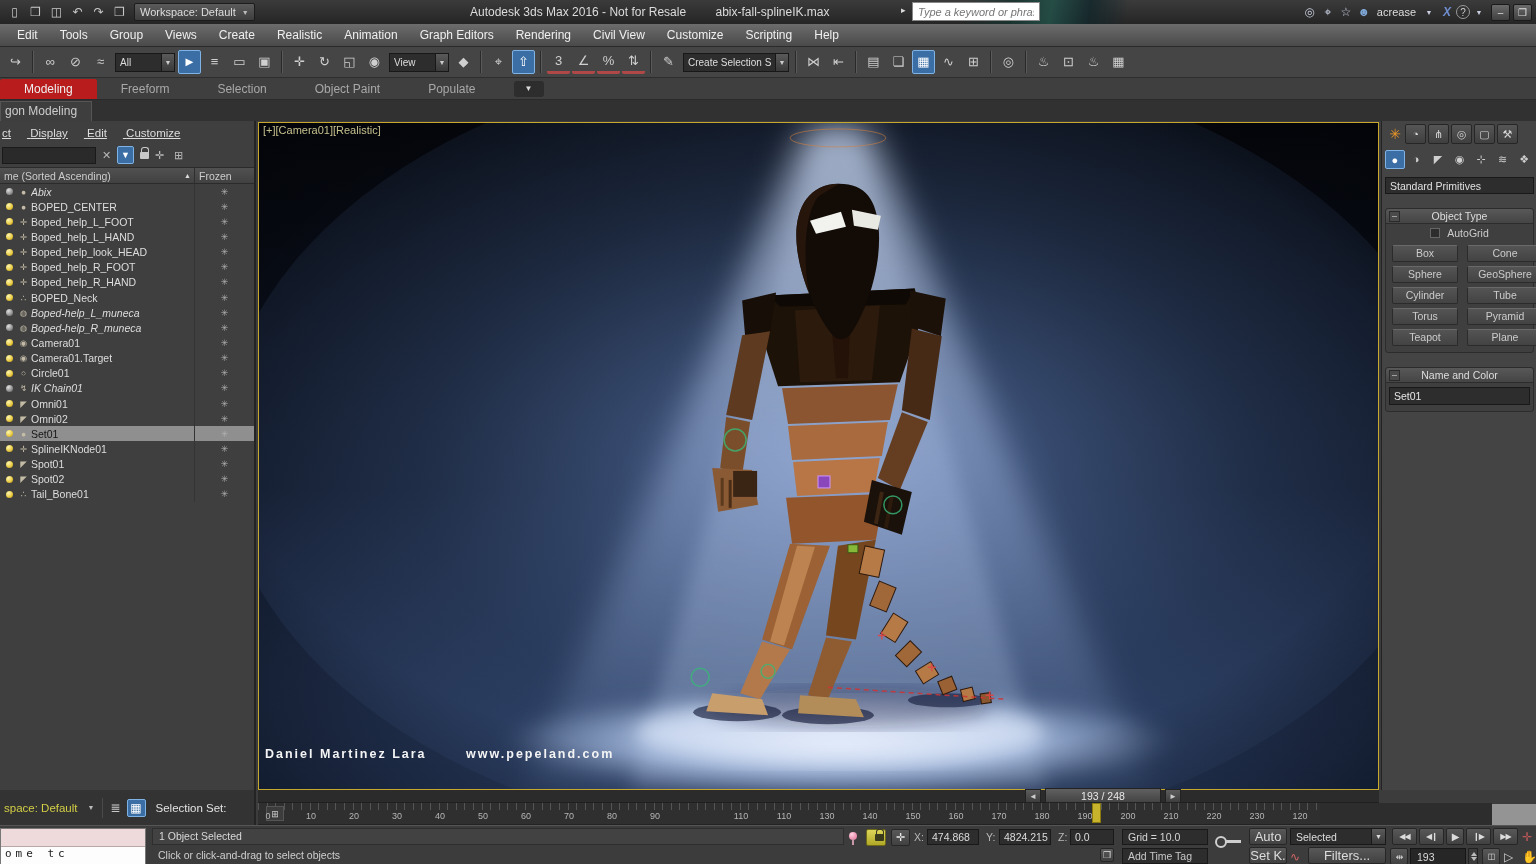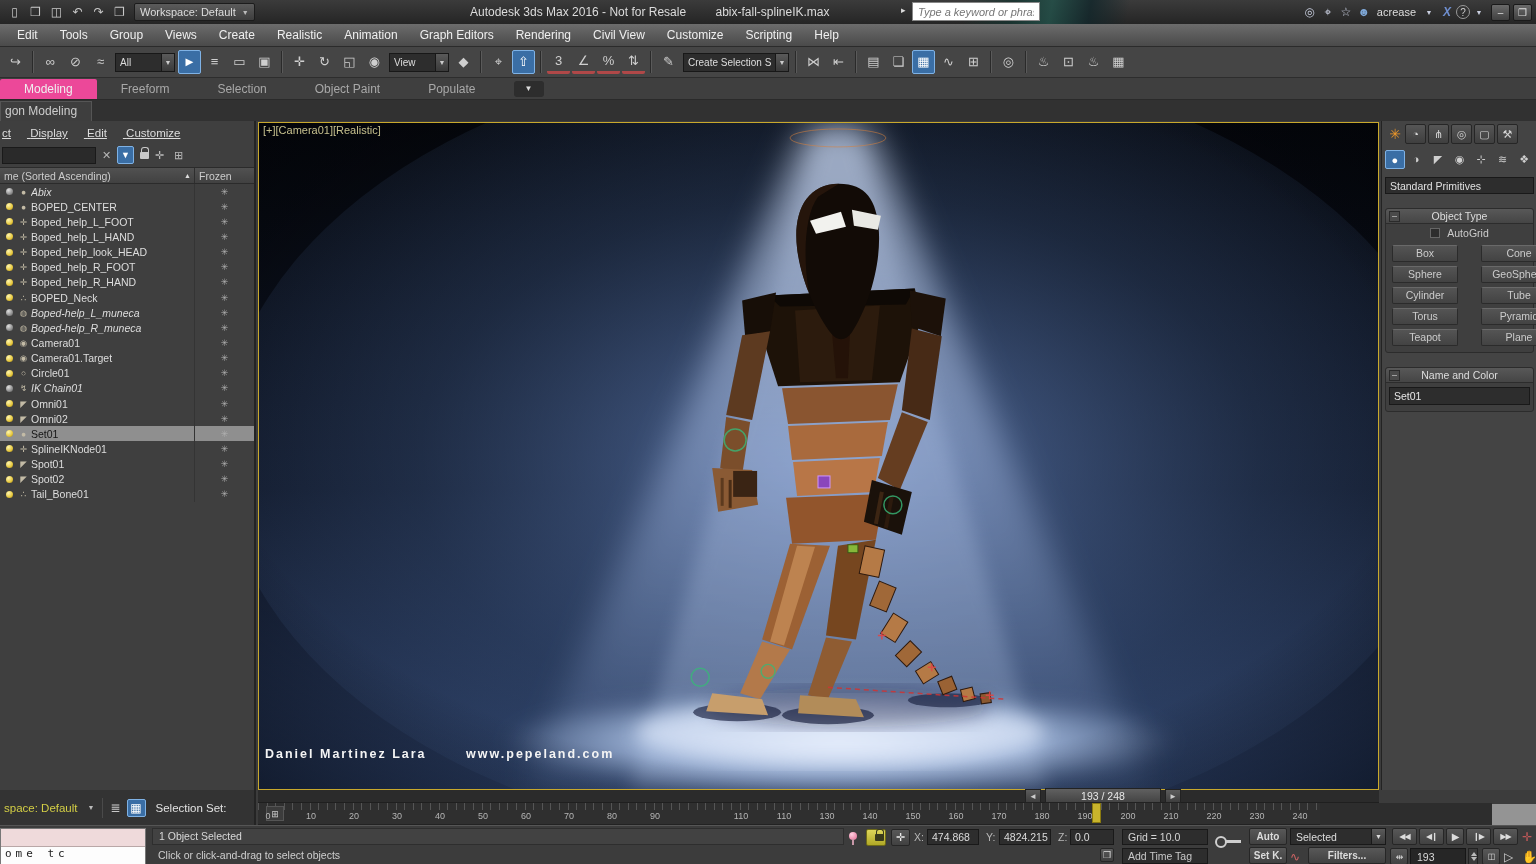--- a/index.html
+++ b/index.html
@@ -35,21 +35,21 @@
   .tbtn.accent{border-bottom:3px solid #b04848;line-height:20px;height:23px;}
   .tsep{width:2px;height:22px;border-left:1px solid #2a2a2a;border-right:1px solid #5a5a5a;margin:0 4px;flex:none;}
   .tdd{width:60px;height:19px;background:#2d2d2d;border:1px solid #181818;display:flex;align-items:center;color:#ddd;font-size:10px;margin:0 2px;flex:none;}
   .tdd.wide{width:106px;}
   .tdd-label{flex:1;padding-left:4px;white-space:nowrap;overflow:hidden;}
   .tdd-caret{width:13px;height:100%;background:linear-gradient(#5a5a5a,#3a3a3a);border-left:1px solid #181818;font-size:7px;text-align:center;line-height:18px;color:#ccc;flex:none;}
 
   
   .ribbon-tabs{left:0;top:78px;width:1536px;height:22px;background:#3f3f3f;border-bottom:1px solid #2a2a2a;display:flex;align-items:flex-end;}
   .rtab{padding:3px 24px;color:#a8a8a8;font-size:12px;}
-  .rtab.active{background:#ec4899;color:#efefef;border-radius:2px 2px 0 0;}
+  .rtab.active{background:#b91c1c;color:#efefef;border-radius:2px 2px 0 0;}
   .ribbon-min{margin-left:14px;margin-bottom:2px;width:30px;height:16px;background:#2d2d2d;border-radius:3px;color:#ddd;font-size:8px;text-align:center;line-height:16px;}
   .ribbon-sub{left:0;top:100px;width:1536px;height:21px;background:#313131;}
   .sub-tab{position:absolute;left:0;top:1px;height:20px;background:#3e3e3e;border:1px solid #555;border-bottom:none;padding:0 14px 0 4px;color:#ccc;font-size:12px;line-height:19px;}
 
   
   .sx{left:0;top:121px;width:256px;height:669px;background:#3f3f3f;border-right:2px solid #242424;}
   .sx-menus{padding:6px 2px 4px 2px;color:#ddd;font-size:11.5px;text-decoration:underline;}
   .sx-menus span{margin-right:16px;}
   .sx-search{display:flex;align-items:center;height:24px;padding:0 2px;}
   .sx-input{width:94px;height:17px;background:#2a2a2a;border:1px solid #1a1a1a;}
@@ -85,21 +85,21 @@
   .cp-tab{width:21px;height:20px;background:linear-gradient(#565656,#3f3f3f);border:1px solid #262626;border-radius:2px;margin-right:2px;text-align:center;line-height:18px;color:#d5d5d5;font-size:11px;}
   .cp-sub{display:flex;align-items:center;height:24px;}
   .cp-sub .si{width:20px;height:19px;text-align:center;line-height:19px;color:#cfcfcf;font-size:11px;margin-right:2px;}
   .cp-sub .si.activeblue{background:#3a6ea5;border:1px solid #7fb2e5;border-radius:2px;color:#fff;}
   .cp-dd{margin-top:6px;width:149px;height:17px;background:#2d2d2d;border:1px solid #191919;color:#e0e0e0;font-size:10.5px;line-height:16px;padding-left:4px;}
   .rollout{margin-top:14px;width:149px;background:#3f3f3f;border:1px solid #2c2c2c;border-radius:3px;padding-bottom:6px;}
   .ro-head{height:15px;background:linear-gradient(#585858,#454545);border-bottom:1px solid #2c2c2c;border-radius:3px 3px 0 0;position:relative;text-align:center;color:#ddd;font-size:10.5px;line-height:14px;}
   .ro-min{position:absolute;left:3px;top:2px;width:11px;height:11px;background:#4a4a4a;border:1px solid #2a2a2a;color:#ccc;font-size:9px;line-height:8px;text-align:center;}
   .ag-row{display:flex;align-items:center;justify-content:center;height:18px;color:#ccc;font-size:10.5px;}
   .chk{width:10px;height:10px;background:#2d2d2d;border:1px solid #666;margin-right:7px;}
-  .cp-grid{display:grid;grid-template-columns:66px 76px;gap:4px 23px;padding:3px 0 0 6px;}
+  .cp-grid{display:grid;grid-template-columns:66px 76px;gap:4px 9px;padding:3px 0 0 6px;}
   .cp-btn{height:17px;background:linear-gradient(#545454,#434343);border:1px solid #2b2b2b;border-top-color:#696969;border-radius:2px;color:#ccc;font-size:10.5px;text-align:center;line-height:15px;white-space:nowrap;overflow:hidden;}
   .nm-field{margin:4px 3px 0 3px;height:18px;background:#2d2d2d;border:1px solid #191919;color:#e6e6e6;font-size:10.5px;line-height:17px;padding-left:4px;}
 
   
   .slider-row{left:258px;top:790px;width:1121px;height:13px;background:#2b2b2b;border-bottom:1px solid #1f1f1f;}
   .sl-handle{position:absolute;left:767px;top:-2px;height:15px;display:flex;align-items:center;}
   .sl-arrow{width:16px;height:14px;background:linear-gradient(#5c5c5c,#3e3e3e);border:1px solid #222;text-align:center;line-height:13px;color:#ccc;font-size:8px;}
   .sl-label{width:116px;height:15px;background:linear-gradient(#606060,#444);border:1px solid #222;text-align:center;line-height:14px;color:#e8e8e8;font-size:10.5px;margin:0 4px;}
   .ruler{left:258px;top:803px;width:1062px;height:22px;background:#2f2f2f;border-bottom:1px solid #222;
          background-image:repeating-linear-gradient(90deg,#555 0 1px,transparent 1px 8.6px);
@@ -132,21 +132,21 @@
   .mlock.dark{background:#3a3a1c;}
   .mlock.dark::before{border-color:#3a3a1c;}
   .abs-btn{position:absolute;left:891px;top:3px;width:19px;height:17px;background:linear-gradient(#585858,#414141);border:1px solid #262626;border-radius:2px;color:#e8e8e8;text-align:center;line-height:15px;font-size:11px;}
   .coord-lab{position:absolute;top:5px;color:#b8b8b8;font-size:10.5px;}
   .coord-field{position:absolute;top:3px;height:16px;background:#2d2d2d;border:1px solid #191919;color:#dcdcdc;font-size:10.5px;line-height:15px;padding-left:4px;}
   .grid-box{position:absolute;left:1122px;top:3px;width:86px;height:16px;background:#2d2d2d;border:1px solid #191919;color:#d5d5d5;font-size:10.5px;line-height:15px;padding-left:5px;}
   .cube-ico{position:absolute;left:1100px;top:22px;width:14px;height:14px;background:linear-gradient(#5a5a5a,#3e3e3e);border:1px solid #262626;border-radius:2px;color:#ddd;font-size:9px;text-align:center;line-height:13px;}
   .att-box{position:absolute;left:1122px;top:22px;width:86px;height:16px;background:#2d2d2d;border:1px solid #191919;color:#c8c8c8;font-size:10.5px;line-height:15px;padding-left:5px;}
   .key-ico{position:absolute;left:1215px;top:10px;width:12px;height:12px;border:2.5px solid #cfcfcf;border-radius:50%;}
   .key-ico::after{content:"";position:absolute;left:8px;top:2px;width:16px;height:2.5px;background:#cfcfcf;}
-  .sb-btn{position:absolute;height:17px;background:linear-gradient(#585858,#414141);border:1px solid #262626;border-radius:2px;color:#dcdcdc;font-size:10px;text-align:center;font-weight:bold;}
+  .sb-btn{position:absolute;height:17px;background:linear-gradient(#585858,#414141);border:1px solid #262626;border-radius:2px;color:#dcdcdc;font-size:13px;text-align:center;}
   .sb-dd{position:absolute;height:17px;background:#2d2d2d;border:1px solid #191919;color:#ddd;font-size:10.5px;display:flex;align-items:center;}
   .sb-dd .lab{flex:1;padding-left:5px;}
   .sb-dd .car{width:14px;height:100%;background:linear-gradient(#5a5a5a,#3a3a3a);border-left:1px solid #191919;font-size:7px;line-height:15px;text-align:center;}
   .curve-ico{position:absolute;left:1290px;top:24px;color:#d06464;font-size:12px;}
   .pb{position:absolute;width:25px;height:17px;background:linear-gradient(#585858,#414141);border:1px solid #262626;border-radius:2px;color:#dcdcdc;font-size:8px;text-align:center;line-height:16px;letter-spacing:-1px;}
   .pb.small{width:18px;}
   .frame-field{position:absolute;left:1410px;top:22px;width:56px;height:17px;background:#262626;border:1px solid #161616;color:#d8d8d8;font-size:10.5px;line-height:16px;padding-left:6px;}
   .spin{position:absolute;left:1468px;top:22px;width:10px;height:17px;background:#3a3a3a;border:1px solid #222;}
   .spin::before,.spin::after{content:"";position:absolute;left:2px;border-left:3px solid transparent;border-right:3px solid transparent;}
   .spin::before{top:3px;border-bottom:4px solid #bbb;}
@@ -667,21 +667,21 @@
         <span class="rlab" style="left: 612px;">140</span>
         <span class="rlab" style="left: 655px;">150</span>
         <span class="rlab" style="left: 698px;">160</span>
         <span class="rlab" style="left: 741px;">170</span>
         <span class="rlab" style="left: 784px;">180</span>
         <span class="rlab" style="left: 827px;">190</span>
         <span class="rlab" style="left: 870px;">200</span>
         <span class="rlab" style="left: 913px;">210</span>
         <span class="rlab" style="left: 956px;">220</span>
         <span class="rlab" style="left: 999px;">230</span>
-        <span class="rlab" style="left: 1042px;">240</span>
+        <span class="rlab" style="left: 1042px;">120</span>
       </div>
     <div class="cur-frame"></div>
   </div>
   <div class="abs ruler-tail"></div>
   <div class="abs ruler-light"></div>
 
   <div class="abs wsrow">
     <span class="ws-y">space: Default</span>
     <span class="ws-car">▼</span>
     <span class="ws-sep"></span>

